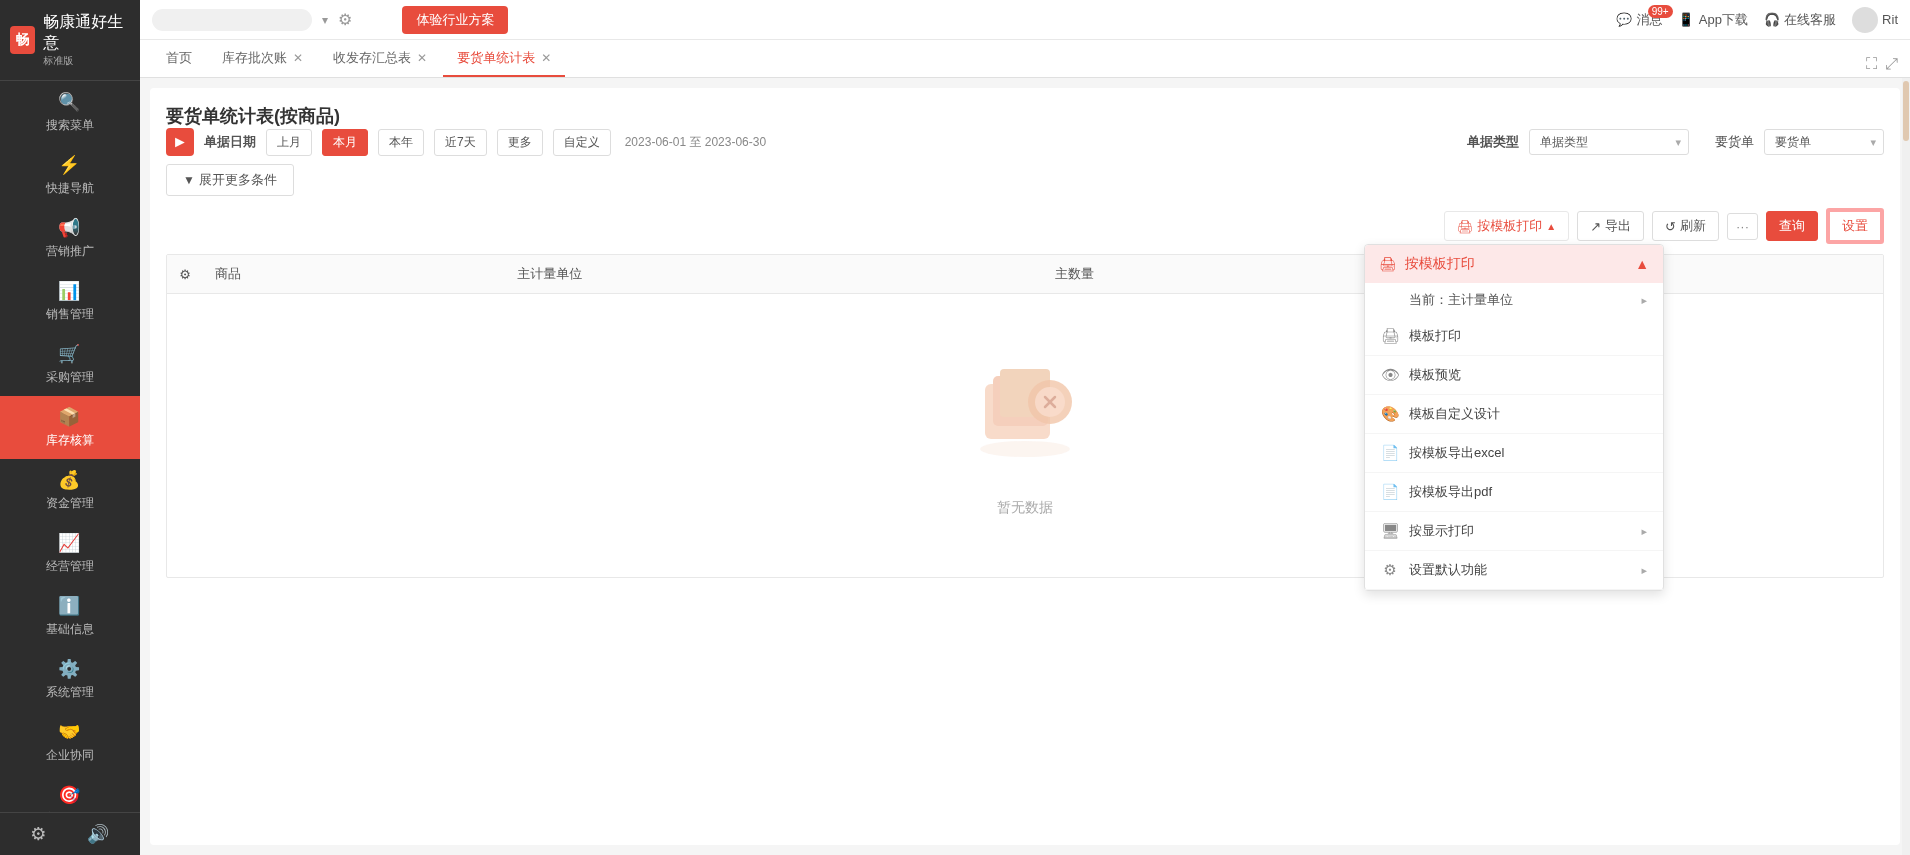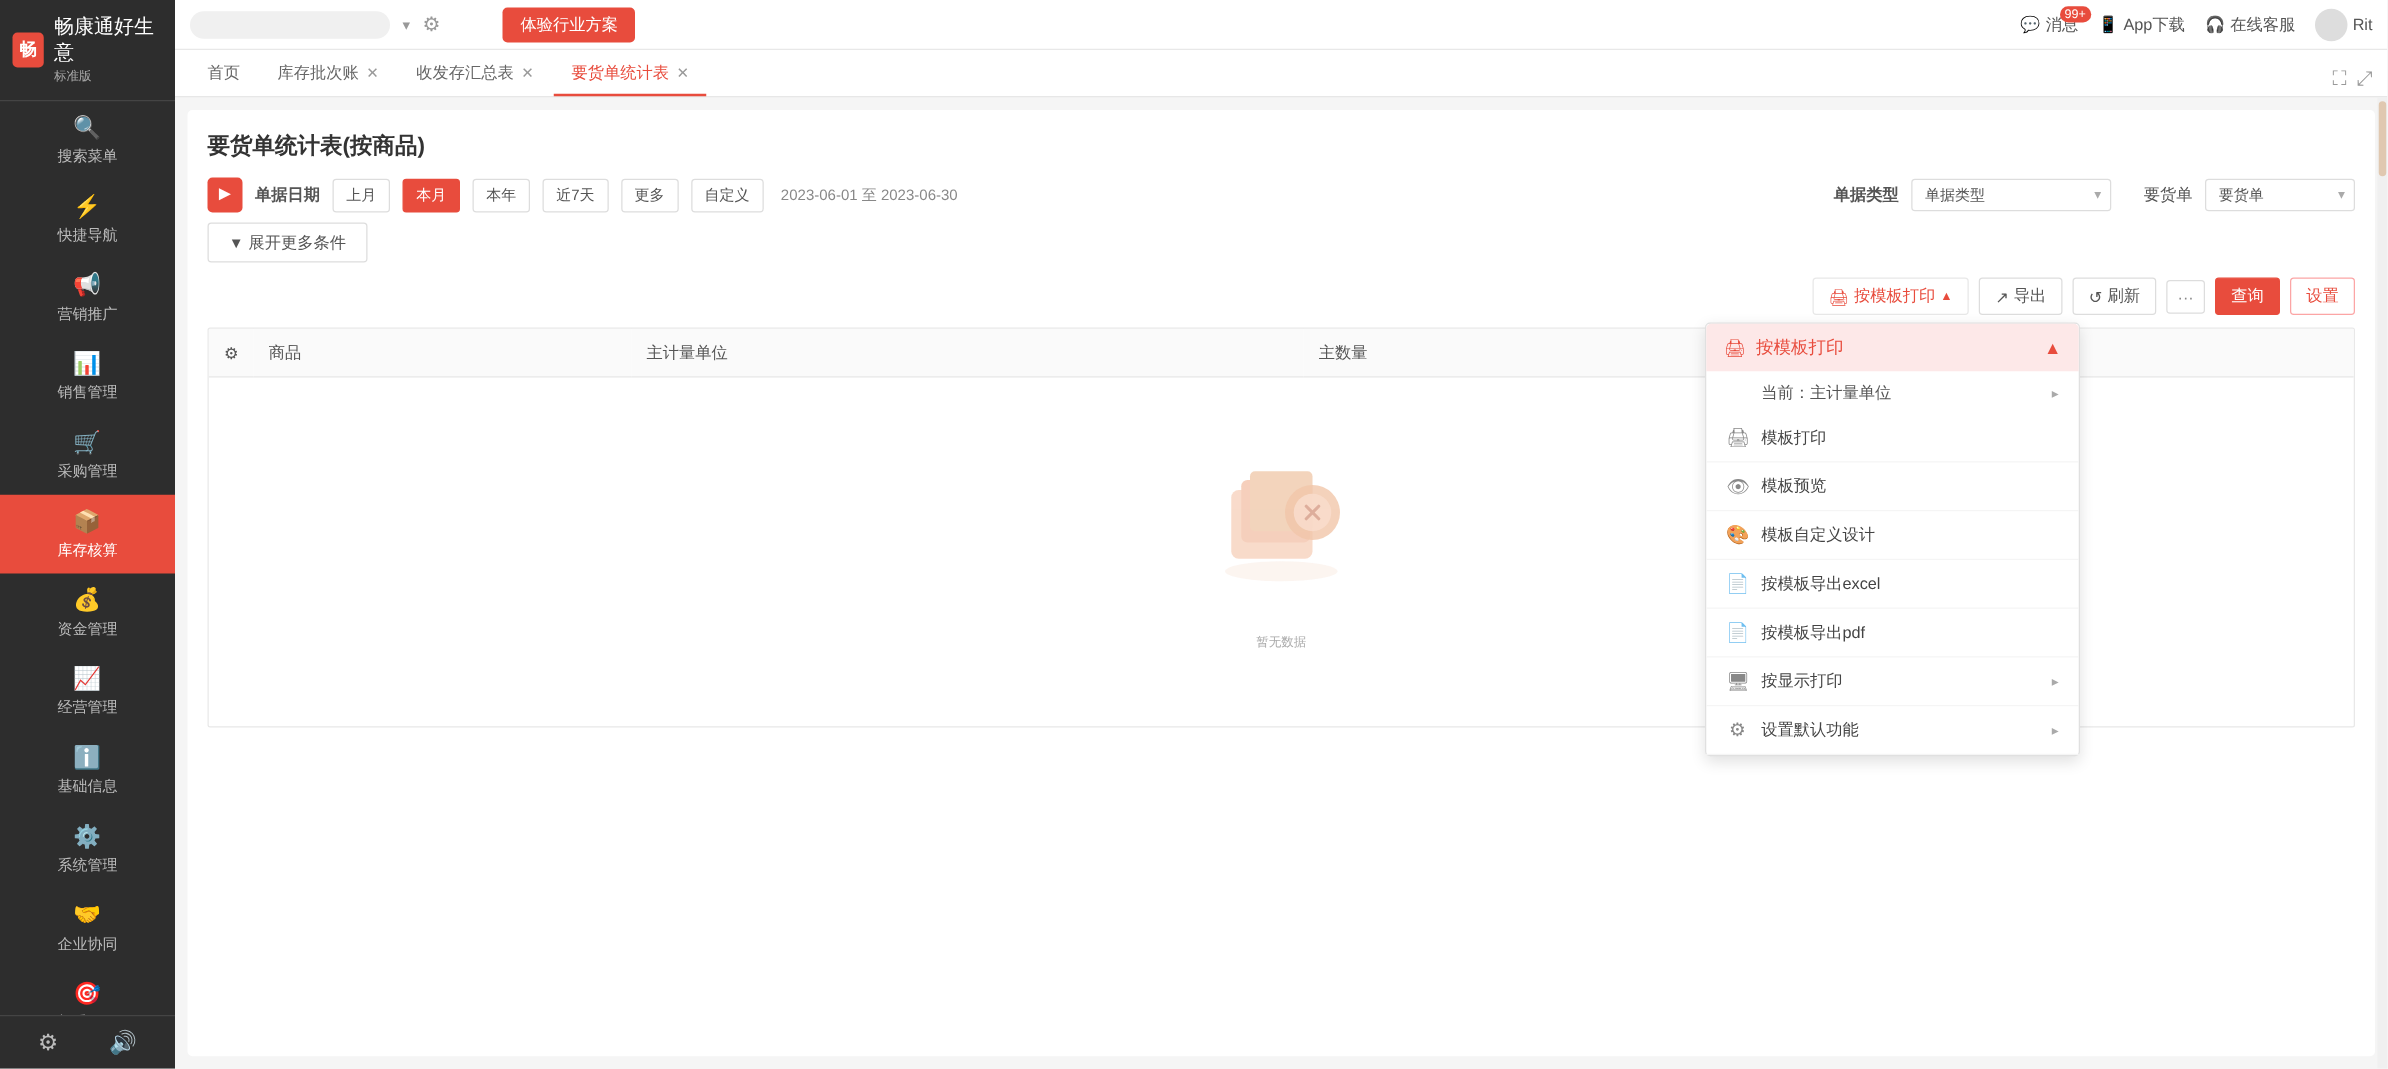--- a/index.html
+++ b/index.html
@@ -39,40 +39,40 @@
 
     
     .tabs { height: 38px; background: #fff; display: flex; align-items: flex-end; padding: 0 12px; border-bottom: 1px solid #e0e0e0; flex-shrink: 0; gap: 2px; }
     .tab { padding: 8px 14px; font-size: 13px; cursor: pointer; color: #666; border-bottom: 2px solid transparent; white-space: nowrap; display: flex; align-items: center; gap: 6px; }
     .tab.active { color: #e84c3d; border-bottom: 2px solid #e84c3d; font-weight: 500; }
     .tab .close-btn { font-size: 12px; color: #999; cursor: pointer; }
 
     
     .content { flex: 1; background: #f5f5f5; overflow: hidden; position: relative; }
     .page { background: #fff; margin: 10px; border-radius: 4px; padding: 16px; height: calc(100% - 20px); overflow: hidden; }
-    .page-title { font-size: 18px; font-weight: 600; color: #333; margin-bottom: 14px; }
+    .page-title { font-size: 18px; font-weight: 600; color: #333; }
 
     
     .filter-bar { display: flex; align-items: center; gap: 10px; margin-bottom: 8px; flex-wrap: wrap; }
     .filter-expand-btn { width: 28px; height: 28px; background: #e84c3d; color: white; border: none; border-radius: 4px; cursor: pointer; font-size: 16px; display: flex; align-items: center; justify-content: center; }
     .filter-label { font-size: 13px; color: #555; white-space: nowrap; font-weight: bold; }
     .date-btn { padding: 4px 10px; border: 1px solid #ddd; border-radius: 3px; background: #fff; cursor: pointer; font-size: 12px; color: #555; }
     .date-btn.active { background: #e84c3d; color: white; border-color: #e84c3d; }
     .date-range { font-size: 12px; color: #888; margin-left: 4px; }
     .filter-select { border: 1px solid #ddd; border-radius: 3px; padding: 5px 28px 5px 10px; font-size: 12px; color: #555; background: #fff; cursor: pointer; appearance: none; position: relative; min-width: 160px; }
     .select-wrap { position: relative; display: inline-block; }
     .select-wrap::after { content: '▾'; position: absolute; right: 8px; top: 50%; transform: translateY(-50%); color: #aaa; font-size: 11px; pointer-events: none; }
 
     .more-conditions-btn { display: flex; align-items: center; gap: 4px; padding: 6px 16px; border: 1px solid #ddd; border-radius: 3px; background: #fff; cursor: pointer; font-size: 13px; color: #555; margin-top: 4px; }
 
     
     .toolbar { display: flex; align-items: center; justify-content: flex-end; gap: 8px; margin-bottom: 10px; position: relative; }
     .toolbar-btn { display: flex; align-items: center; gap: 4px; padding: 5px 12px; border: 1px solid #ddd; border-radius: 3px; background: #fff; cursor: pointer; font-size: 13px; color: #555; }
     .toolbar-btn.primary { background: #e84c3d; color: white; border-color: #e84c3d; text-align: right; }
-    .toolbar-btn.settings-btn { border: 1px solid #fca5a5; color: #e84c3d; }
+    .toolbar-btn.settings-btn { border: 4px solid #fca5a5; color: #e84c3d; }
     .toolbar-ellipsis { padding: 5px 8px; border: 1px solid #ddd; border-radius: 3px; background: #fff; cursor: pointer; color: #888; }
 
     
     .print-dropdown { position: absolute; top: 36px; right: 220px; width: 300px; background: #fff; border: 1px solid #e0e0e0; border-radius: 4px; box-shadow: 0 4px 12px rgba(0,0,0,0.12); z-index: 100; }
     .print-dropdown-header { display: flex; align-items: center; justify-content: space-between; padding: 10px 14px; background: #fde8e8; border-radius: 4px 4px 0 0; cursor: pointer; }
     .print-dropdown-header-left { display: flex; align-items: center; gap: 8px; font-size: 14px; color: #e84c3d; font-weight: 500; }
     .print-dropdown-header-right { color: #e84c3d; font-size: 14px; }
     .print-menu-item { display: flex; align-items: center; gap: 10px; padding: 10px 16px; cursor: pointer; color: #444; font-size: 13px; border-bottom: 1px solid #f5f5f5; }
     .print-menu-item.has-sub { justify-content: space-between; }
     .print-menu-item.has-sub .item-left { display: flex; align-items: center; gap: 10px; }
@@ -84,21 +84,21 @@
     
     .table-wrap { border: 1px solid #e8e8e8; border-radius: 2px; overflow: hidden; }
     table { width: 100%; border-collapse: collapse; }
     thead tr { background: #fafafa; }
     th { padding: 10px 12px; text-align: left; font-size: 13px; color: #555; font-weight: 500; border-bottom: 1px solid #e8e8e8; white-space: nowrap; }
     .th-settings { width: 36px; text-align: center; }
 
     
     .empty-state { display: flex; flex-direction: column; align-items: center; justify-content: center; padding: 60px 0; }
     .empty-icon { font-size: 80px; margin-bottom: 16px; opacity: 0.6; }
-    .empty-text { color: #aaa; font-size: 10px; }
+    .empty-text { color: #aaa; font-size: 14px; }
 
     
     .scroll-bar-right { position: absolute; right: 0; top: 0; width: 8px; height: 100%; background: #f0f0f0; }
     .scroll-thumb { width: 6px; height: 60px; background: #e0c8b0; border-radius: 3px; margin: auto; margin-top: 40%; }
   </style>
 </head>
 <body>
 
 <div class="sidebar">
   <div class="sidebar-logo">

